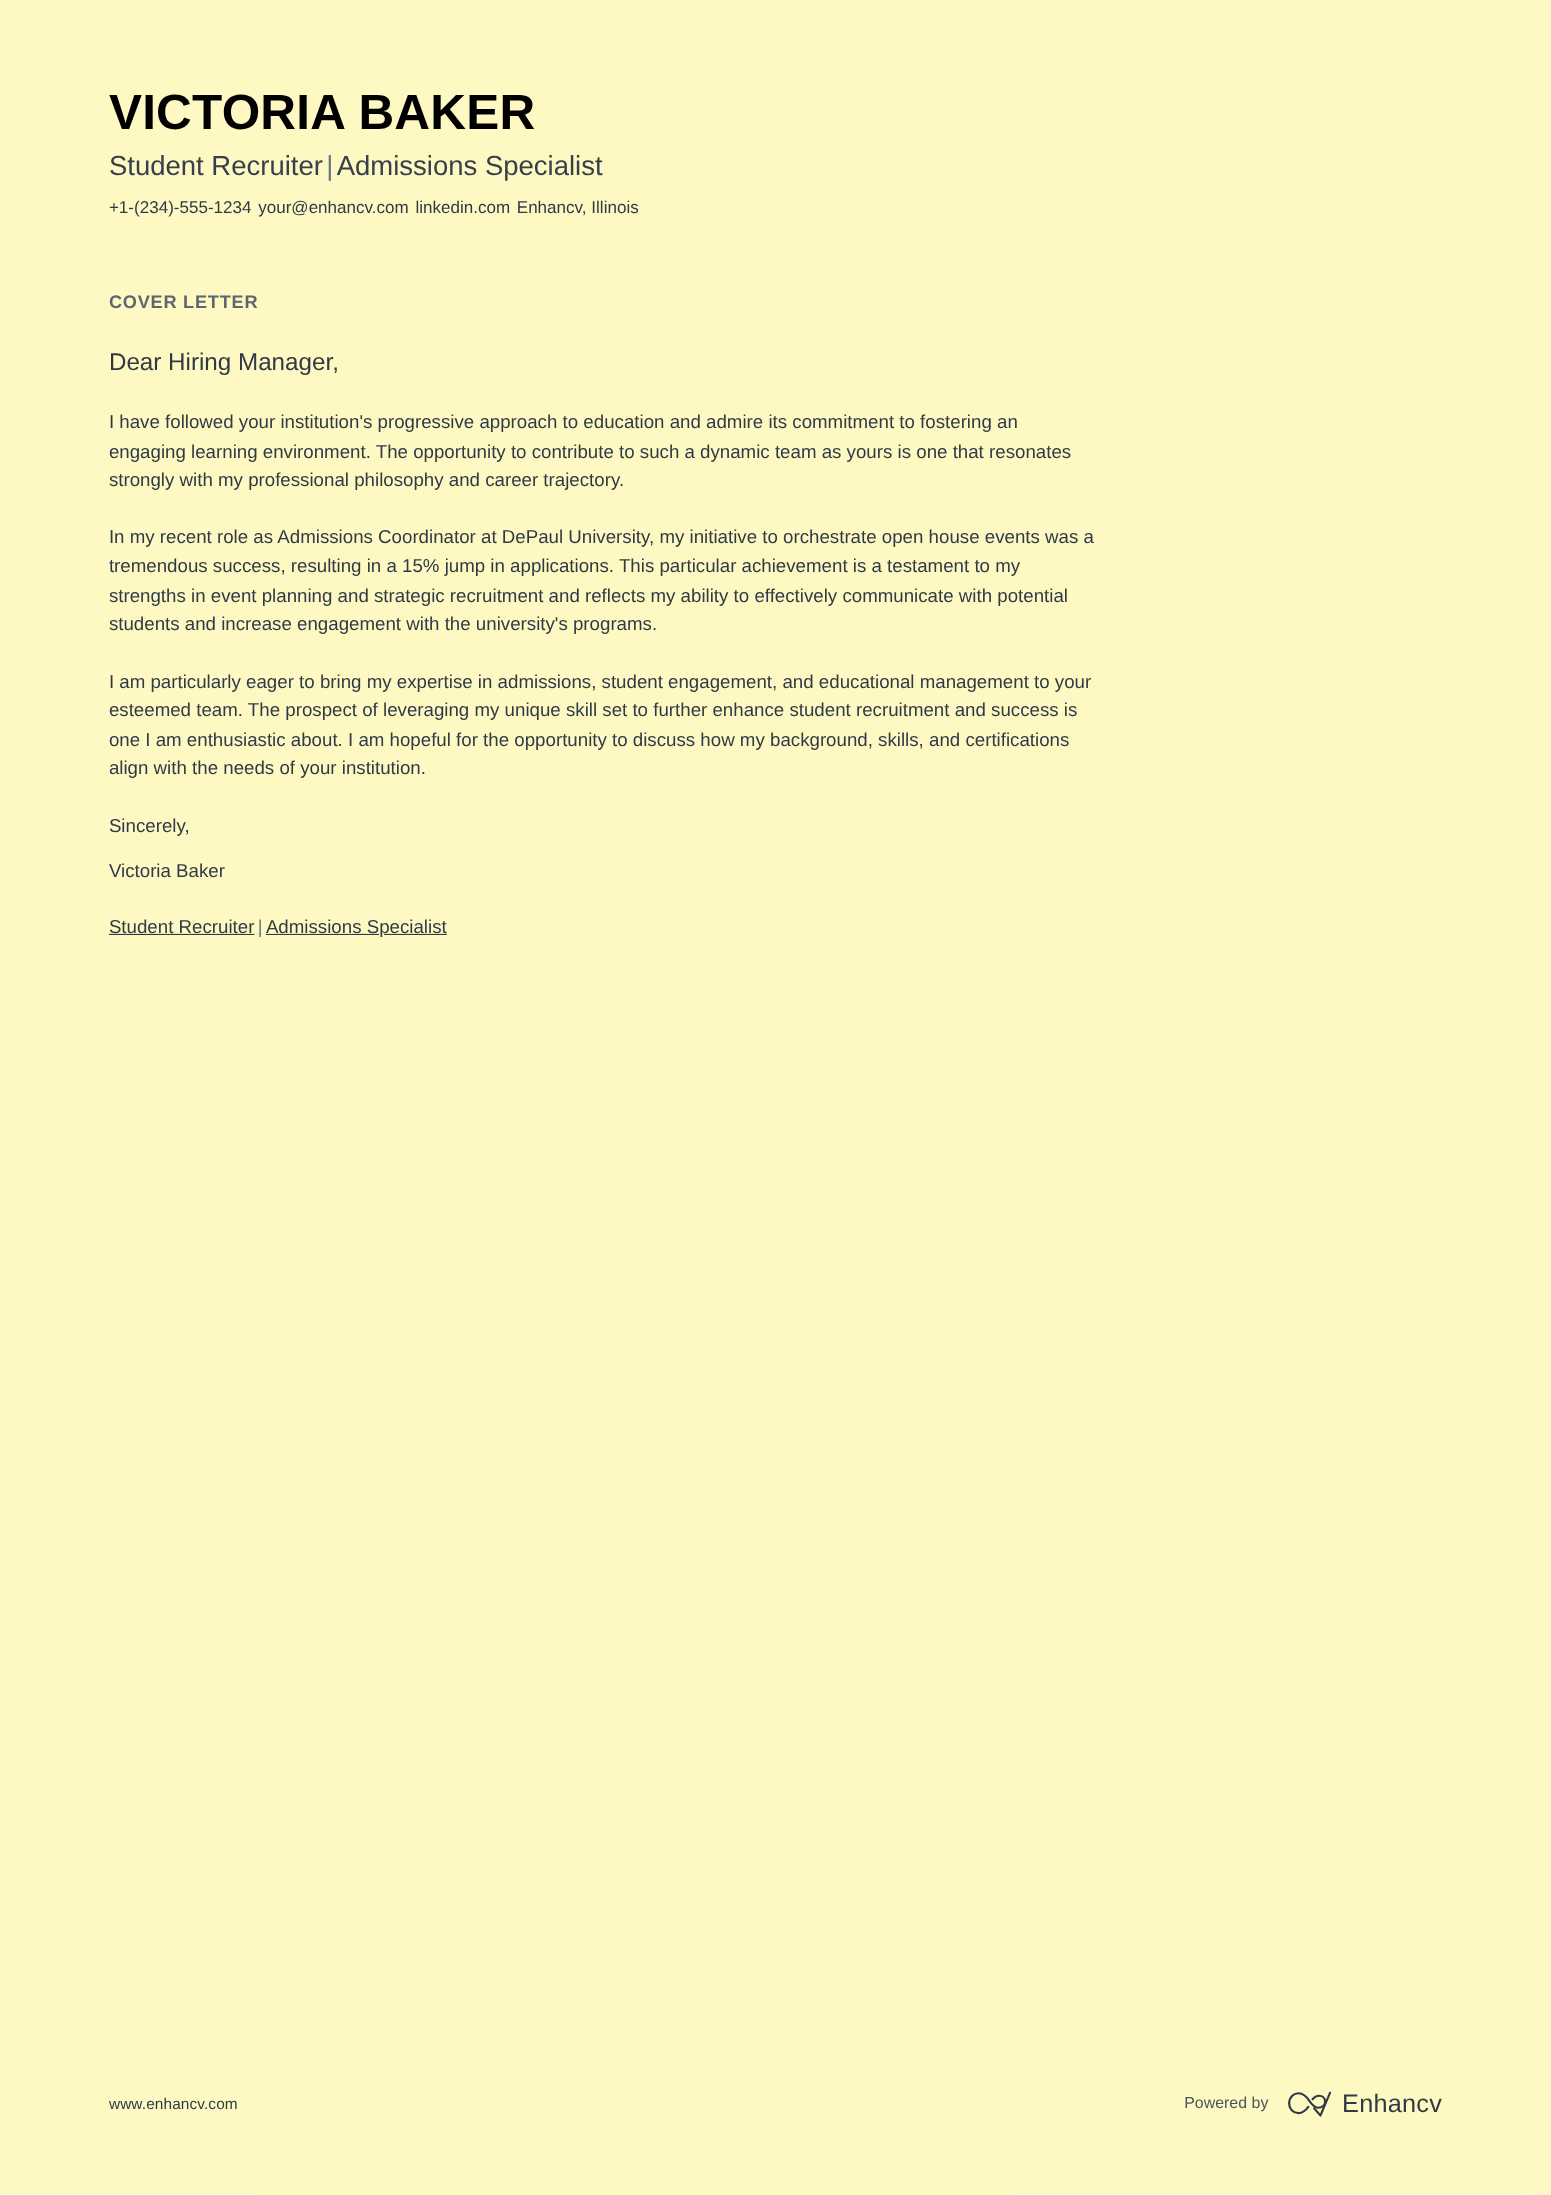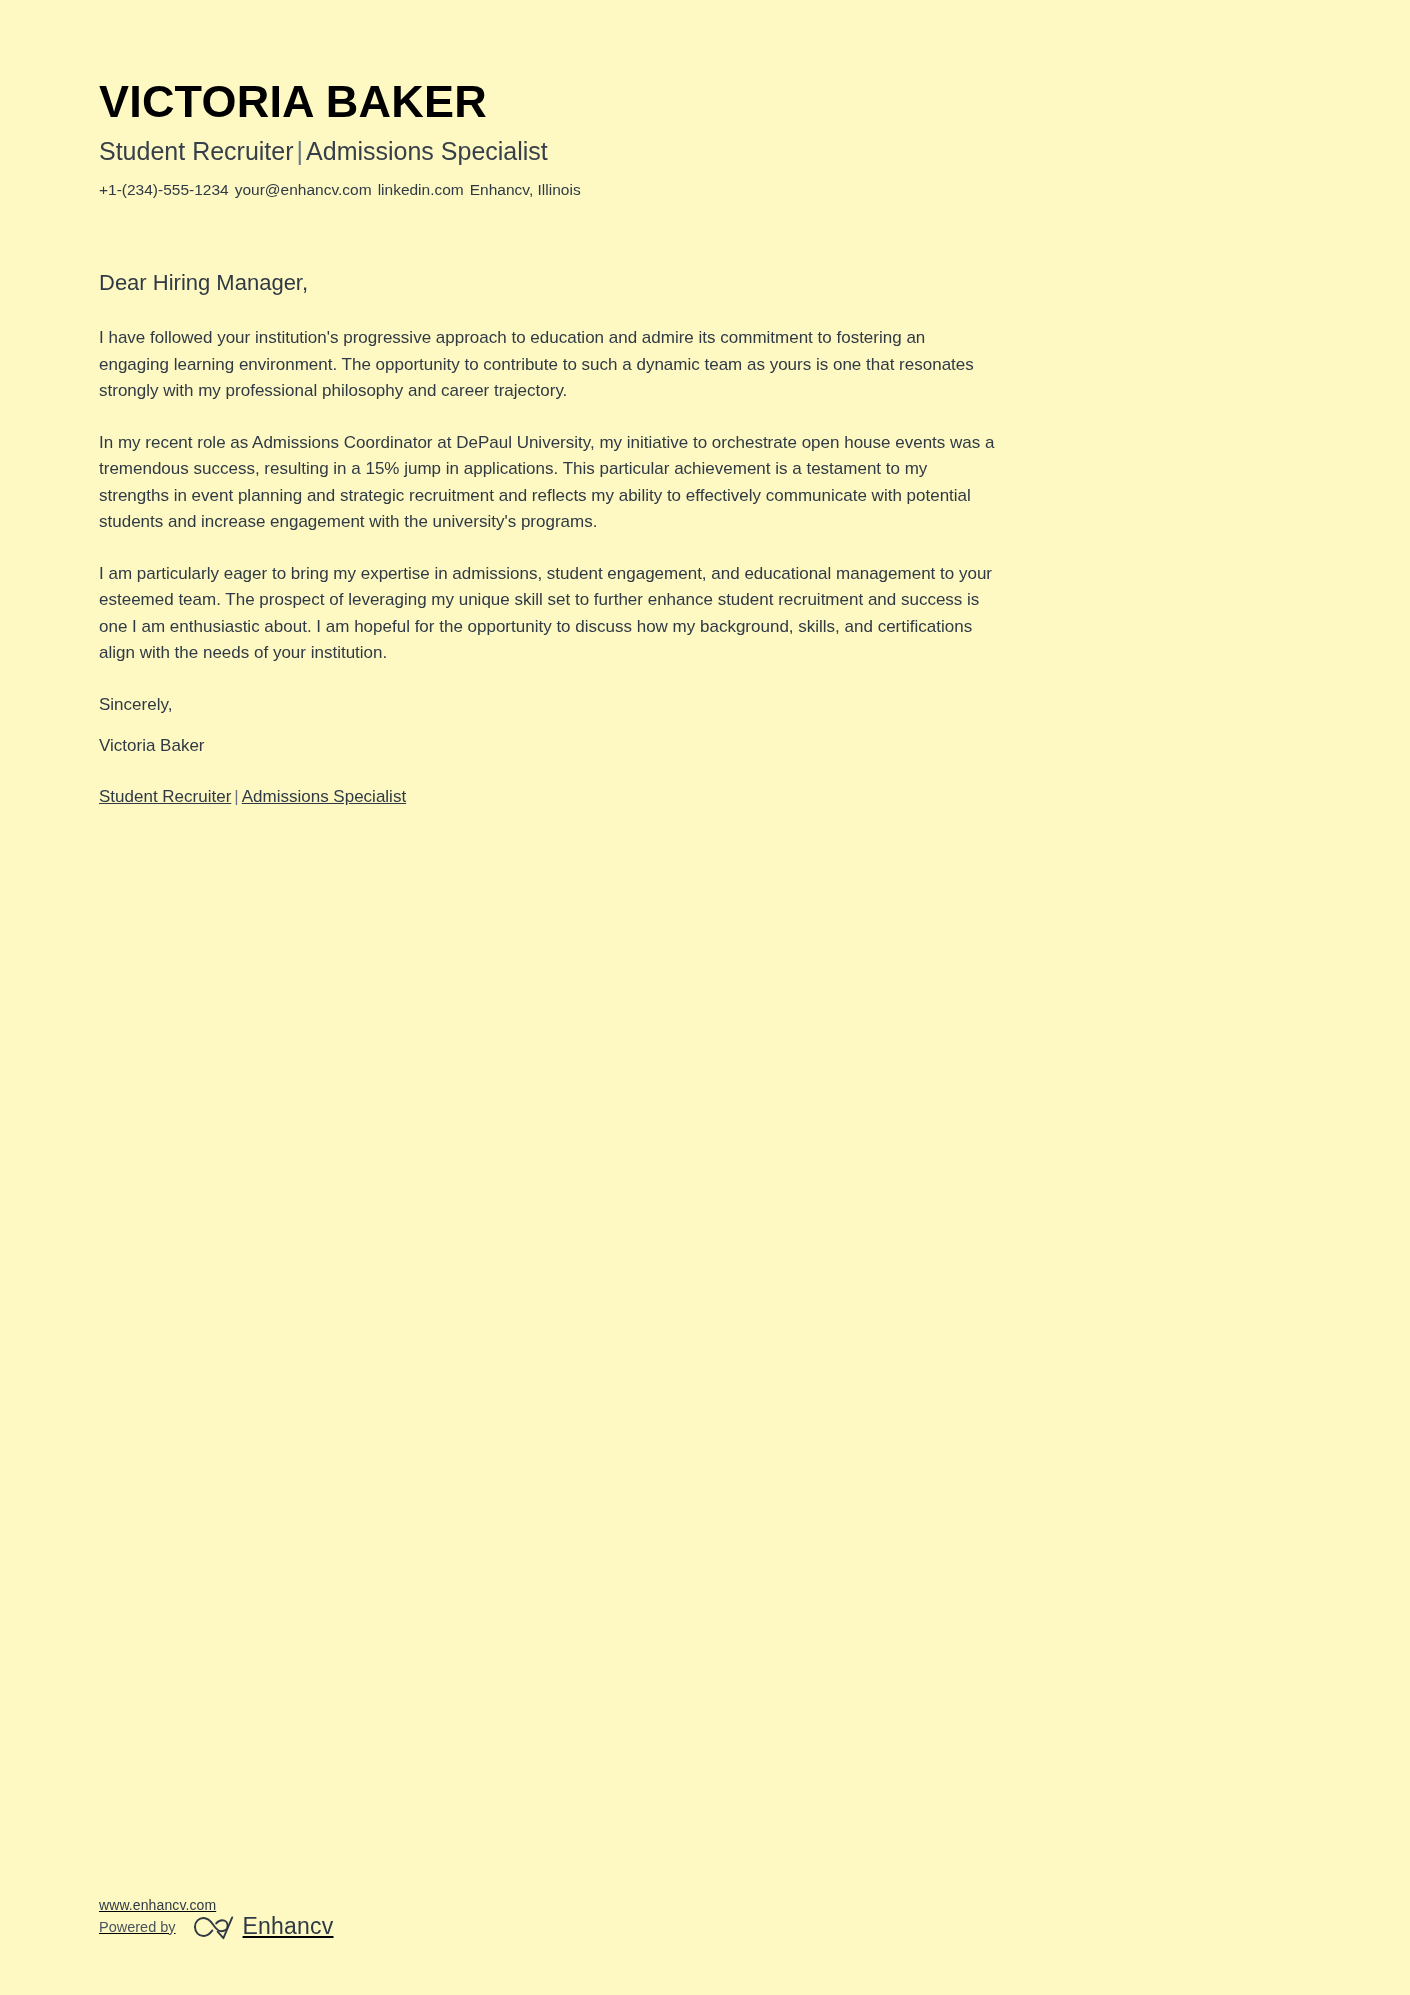--- a/index.html
+++ b/index.html
@@ -123,24 +123,23 @@
   }
 
   
   .footer {
     position: absolute;
     left: 99px;
     right: 99px;
     bottom: 68px;
     height: 30px;
     display: flex;
-    flex-direction: column;
-    align-items: flex-start;
+    flex-direction: row;
+    align-items: center;
     justify-content: space-between;
-    text-decoration: underline;
   }
   .footer-url {
     font-size: 14px;
     color: #2f3a45;
     letter-spacing: 0.1px;
   }
   .footer-brand {
     display: flex;
     flex-direction: row;
     align-items: center;
@@ -184,20 +183,21 @@
 
       <div class="contact-row">
         <span class="contact-item">+1-(234)-555-1234</span>
         <span class="contact-item">your@enhancv.com</span>
         <span class="contact-item">linkedin.com</span>
         <span class="contact-item">Enhancv, Illinois</span>
       </div>
     </div>
 
     <div class="section">
+      <div class="section-title">COVER LETTER</div>
 
       <div class="letter-body">
         <p class="salutation">Dear Hiring Manager,</p>
 
         <p class="para">I have followed your institution's progressive approach to education and admire its commitment to fostering an engaging learning environment. The opportunity to contribute to such a dynamic team as yours is one that resonates strongly with my professional philosophy and career trajectory.</p>
 
         <p class="para">In my recent role as Admissions Coordinator at DePaul University, my initiative to orchestrate open house events was a tremendous success, resulting in a 15% jump in applications. This particular achievement is a testament to my strengths in event planning and strategic recruitment and reflects my ability to effectively communicate with potential students and increase engagement with the university's programs.</p>
 
         <p class="para">I am particularly eager to bring my expertise in admissions, student engagement, and educational management to your esteemed team. The prospect of leveraging my unique skill set to further enhance student recruitment and success is one I am enthusiastic about. I am hopeful for the opportunity to discuss how my background, skills, and certifications align with the needs of your institution.</p>
 

